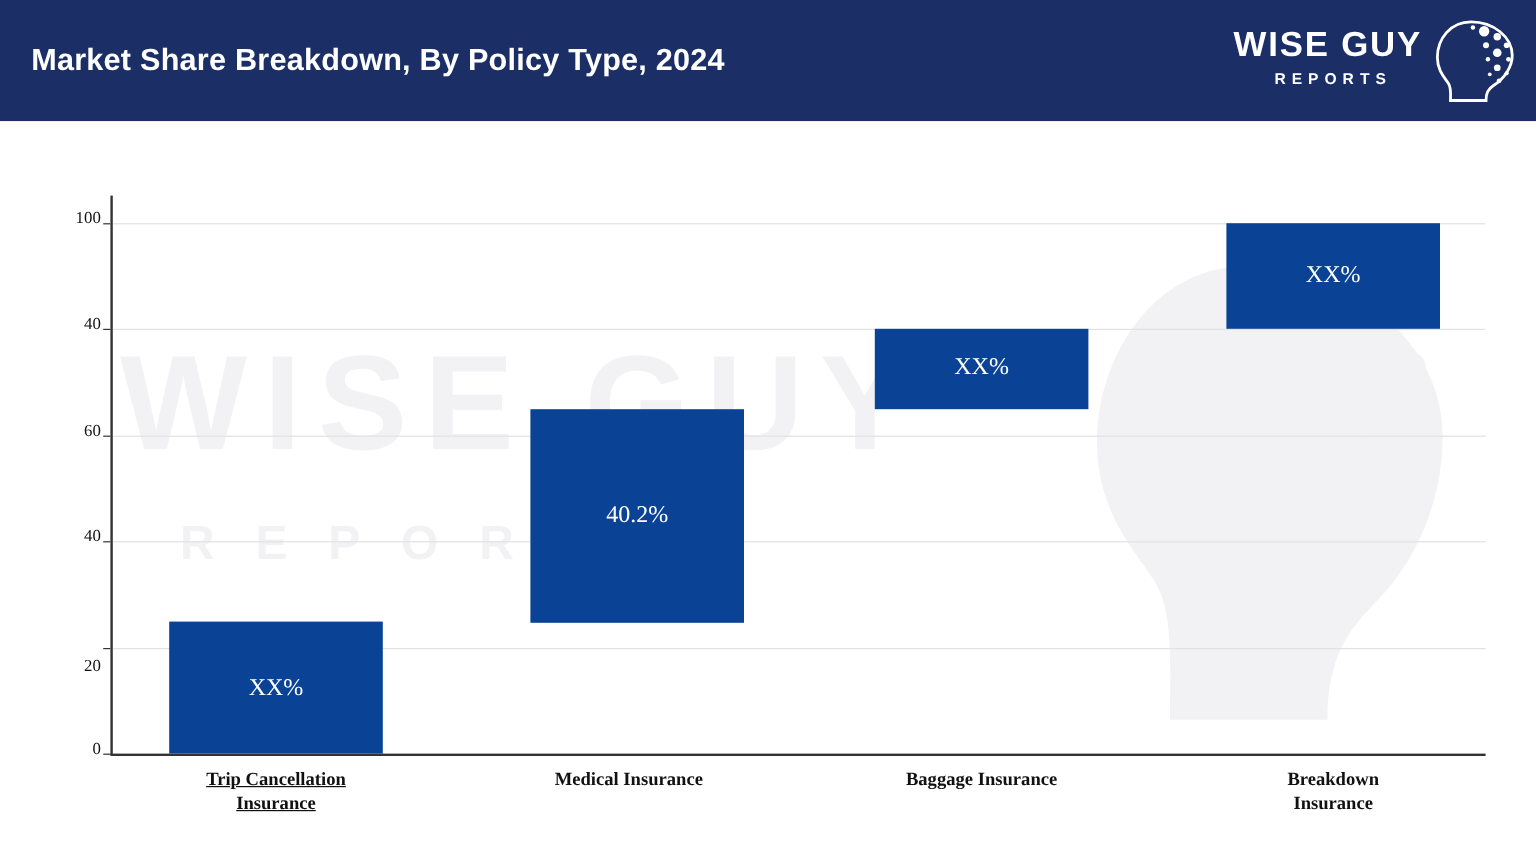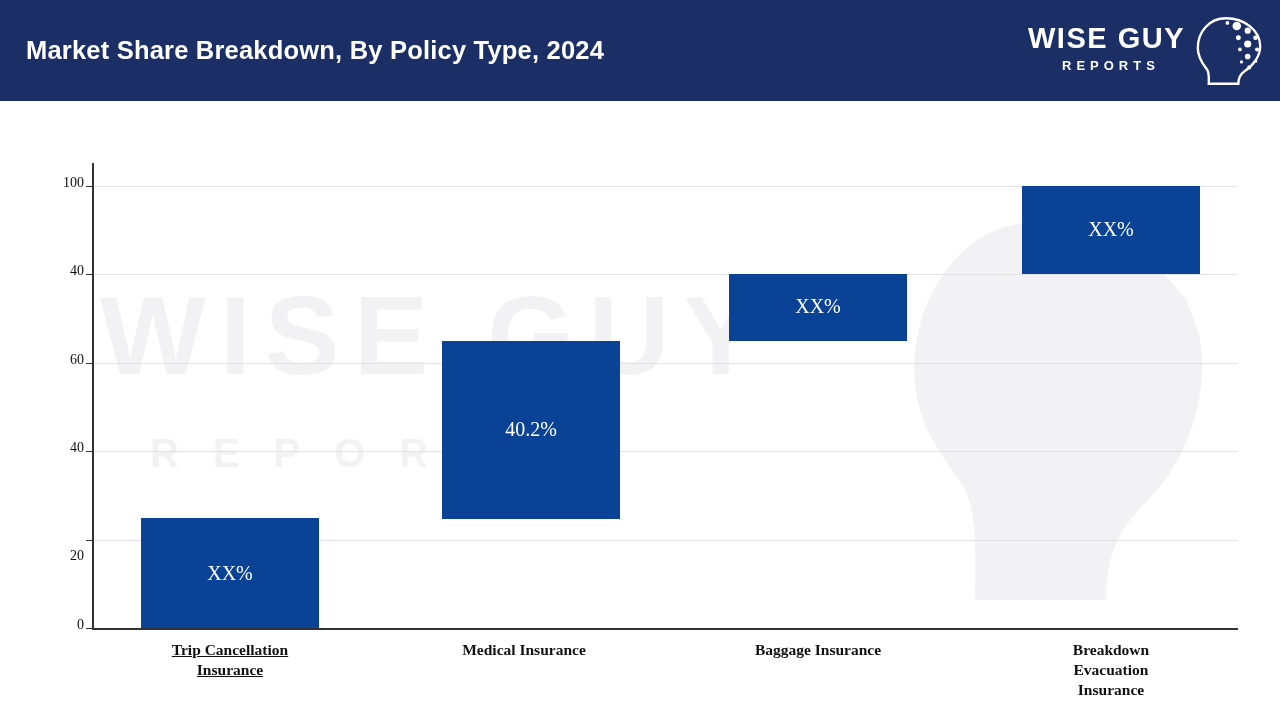--- a/index.html
+++ b/index.html
@@ -301,18 +301,17 @@
       <div>Insurance</div>
     </div>
     <div class="cat-label" style="left:424px; top:539px; width:200px;">
       <div>Medical Insurance</div>
     </div>
     <div class="cat-label" style="left:718px; top:539px; width:200px;">
       <div>Baggage Insurance</div>
     </div>
     <div class="cat-label" style="left:1011px; top:539px; width:200px;">
       <div>Breakdown</div>
-      <div>Evacuation</div>
       <div>Insurance</div>
     </div>
 
   </div>
 </div>
 
 </body></html>

